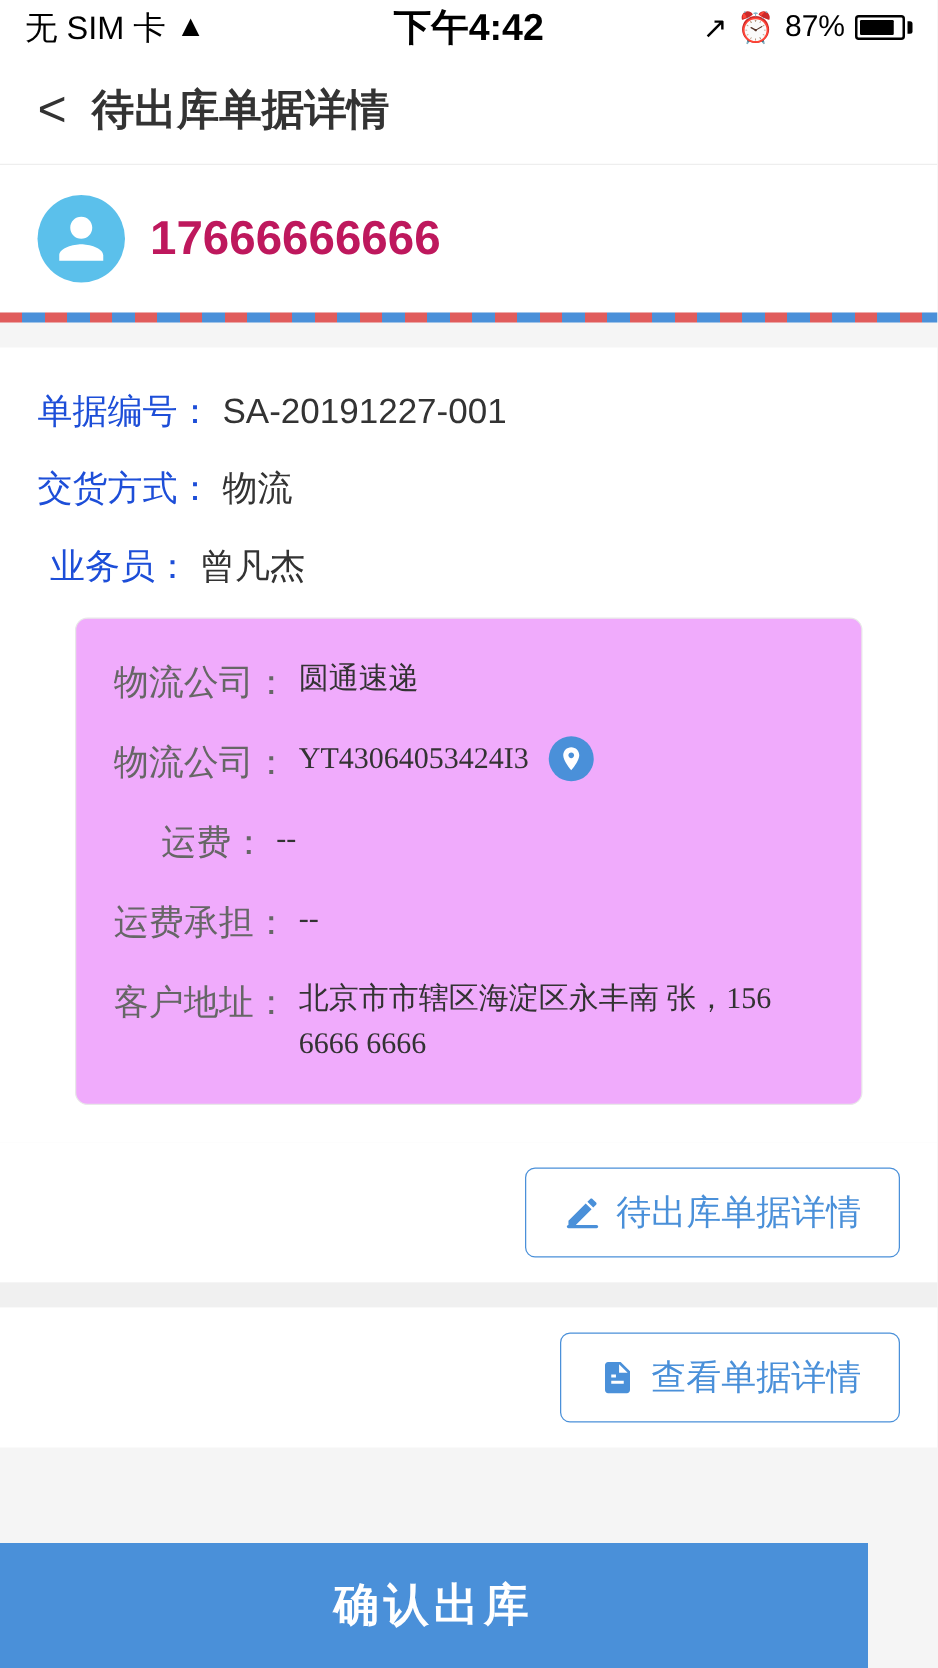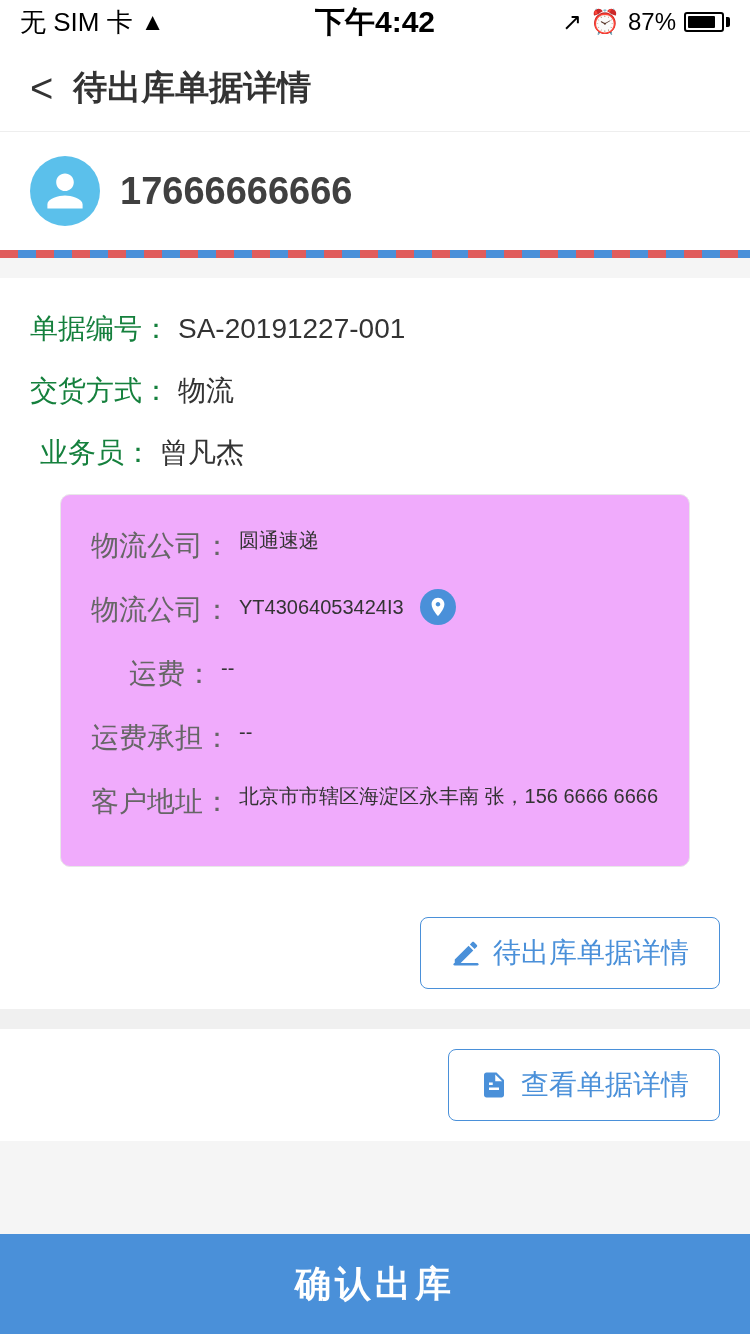--- a/index.html
+++ b/index.html
@@ -127,38 +127,38 @@
       flex-shrink: 0;
     }
     .avatar svg {
       width: 44px;
       height: 44px;
       fill: #fff;
     }
     .customer-phone {
       font-size: 38px;
       font-weight: 600;
-      color: #404040;
+      color: #be185d;
     }
 
     
     .info-section {
       background: #fff;
       margin-top: 20px;
       padding: 30px 30px;
     }
     .info-row {
       display: flex;
       align-items: flex-start;
       margin-bottom: 20px;
       line-height: 1.5;
     }
     .info-row:last-child { margin-bottom: 0; }
     .info-label {
-      color: #15803d;
+      color: #1d4ed8;
       font-size: 28px;
       min-width: 130px;
       text-align: right;
       flex-shrink: 0;
       padding-right: 8px;
     }
     .info-value {
       color: #333;
       font-size: 28px;
       flex: 1;
@@ -171,37 +171,38 @@
       border-radius: 10px;
       margin: 20px 30px 0 30px;
       padding: 30px;
     }
     .logistics-row {
       display: flex;
       align-items: flex-start;
       margin-bottom: 22px;
       line-height: 1.5;
     }
-    .logistics-row:last-child { margin-bottom: 13px; }
+    .logistics-row:last-child { margin-bottom: 0; }
     .logistics-label {
       color: #666;
       font-size: 28px;
       min-width: 130px;
       text-align: right;
       flex-shrink: 0;
       padding-right: 8px;
     }
     .logistics-value {
       color: #333;
-      font-size: 20px;
+      font-size: 24px;
       flex: 1;
       display: flex;
       align-items: center;
       gap: 16px;
       flex-wrap: wrap;
+      font-family: Liberation Serif, serif;
     }
     .tracking-number {
       color: #333;
     }
     .location-icon {
       width: 36px;
       height: 36px;
       background: #4a90d9;
       border-radius: 50%;
       display: flex;
@@ -292,21 +293,21 @@
       width: 30px;
       height: 30px;
       fill: #4a90d9;
     }
 
     
     .confirm-bar {
       position: fixed;
       bottom: 0;
       left: 0;
-      width: 750px;
+      width: 694px;
       height: 100px;
       background: #4a90d9;
       display: flex;
       align-items: center;
       justify-content: center;
       cursor: pointer;
     }
     .confirm-btn-text {
       color: #fff;
       font-size: 36px;

